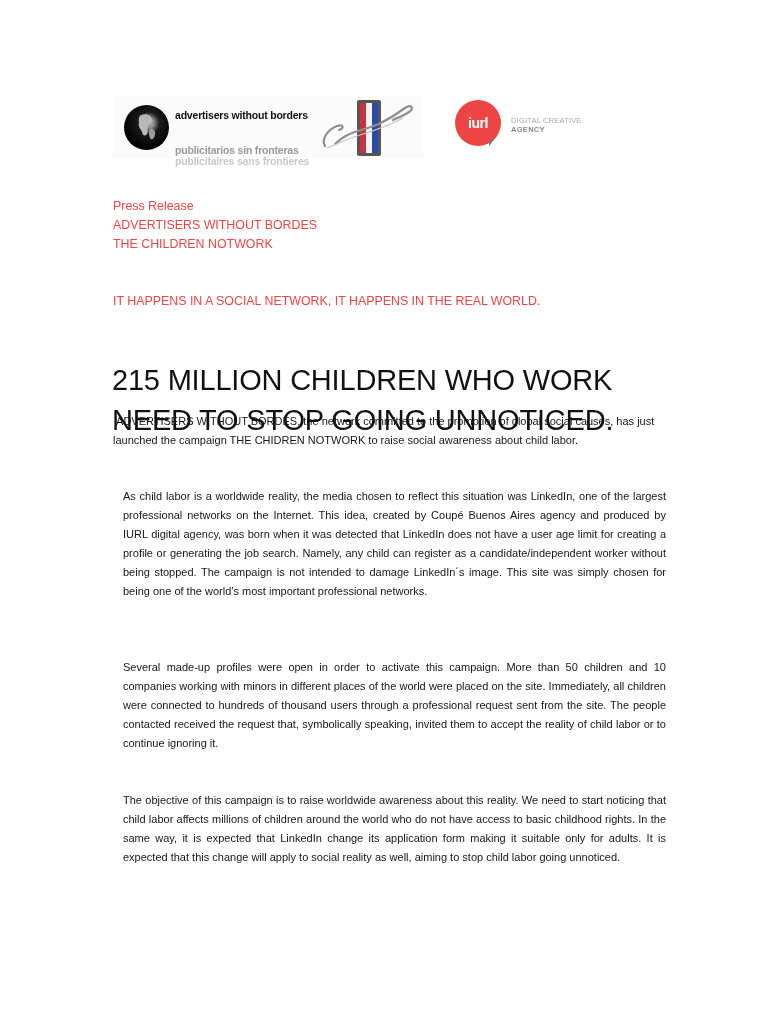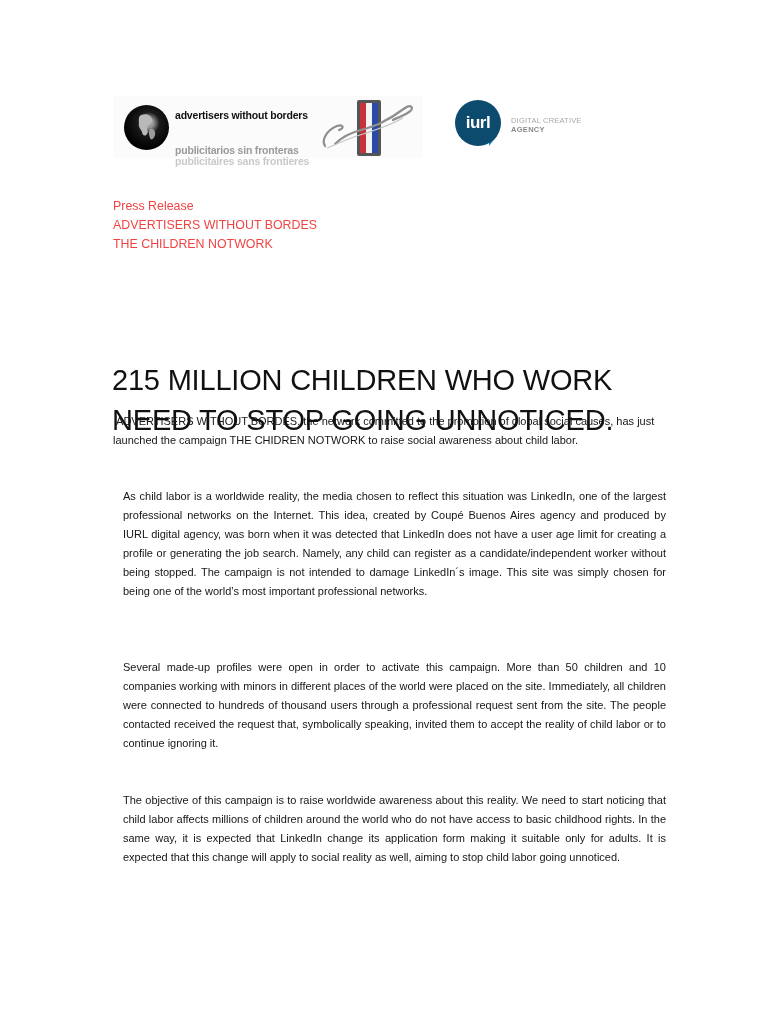--- a/index.html
+++ b/index.html
@@ -15,21 +15,21 @@
     .globe svg { position: absolute; left: 0; top: 0; }
     .awb-text { position: absolute; left: 62px; top: 14px; font-weight: bold; font-size: 10.5px; line-height: 11px;
                 letter-spacing: -0.2px; font-family: "Liberation Sans", sans-serif; }
     .awb-l1 { color: #111; }
     .awb-l2 { color: #9a9a9a; margin-top: 24px; }
     .awb-l3 { color: #c9c9c9; }
 
     .logo-coupe { position: absolute; left: 200px; top: 0; width: 110px; height: 62px; }
     .logo-iurl { position: absolute; left: 340px; top: 2px; width: 130px; height: 56px; }
     .iurl-bubble { position: absolute; left: 2px; top: 2px; width: 46px; height: 46px; border-radius: 50%;
-                   background: #0c4a6e; color: #fff; font-weight: bold; font-size: 17px;
+                   background: #ef4444; color: #fff; font-weight: bold; font-size: 14px;
                    display: flex; align-items: center; justify-content: center; letter-spacing: -0.5px; }
     .iurl-tail { position: absolute; left: 36px; top: 38px; width: 0; height: 0;
                  border-left: 8px solid #1a8fb5; border-bottom: 10px solid transparent; }
     .iurl-l1 { position: absolute; left: 58px; top: 18px; font-size: 7.5px; color: #a8a8a8; letter-spacing: 0.2px; }
     .iurl-l2 { position: absolute; left: 58px; top: 27px; font-size: 7.5px; color: #8a8a8a; font-weight: bold; letter-spacing: 0.3px; }
 
     
     .txt { position: absolute; left: 113px; width: 543px; font-size: 11px; line-height: 19px; color: #161616; }
     .hdr-line { position: absolute; left: 113px; font-size: 12.4px; line-height: 19px; color: #ef4444; white-space: nowrap; }
     .headline { position: absolute; left: 112px; font-size: 29px; line-height: 40px; color: #111; letter-spacing: -0.2px; white-space: nowrap; margin-top: 48px; }
@@ -71,20 +71,21 @@
       <div class="iurl-bubble">iurl</div>
       <div class="iurl-l1">DIGITAL CREATIVE</div>
       <div class="iurl-l2">AGENCY</div>
     </div>
   </div>
 
   <div class="hdr-line" style="top:197px;">Press Release</div>
   <div class="hdr-line" style="top:216px;">ADVERTISERS WITHOUT BORDES</div>
   <div class="hdr-line" style="top:235px;">THE CHILDREN NOTWORK</div>
 
+  <div class="hdr-line" style="top:292px;">IT HAPPENS IN A SOCIAL NETWORK, IT HAPPENS IN THE REAL WORLD.</div>
 
   <div class="headline" style="top:312px;">215 MILLION CHILDREN WHO WORK</div>
   <div class="headline" style="top:352px;">NEED TO STOP GOING UNNOTICED.</div>
 
   <div class="txt" style="top:412px; white-space: pre-wrap;"> ADVERTISERS WITHOUT BORDES, the network committed to the promotion of global social causes, has just launched the campaign THE CHIDREN NOTWORK to raise social awareness about child labor.</div>
   <div class="txt justify" style="top:487px;">As child labor is a worldwide reality, the media chosen to reflect this situation was LinkedIn, one of the largest professional networks on the Internet. This idea, created by Coupé Buenos Aires agency and produced by IURL digital agency, was born when it was detected that LinkedIn does not have a user age limit for creating a profile or generating the job search. Namely, any child can register as a candidate/independent worker without being stopped. The campaign is not intended to damage LinkedIn´s image. This site was simply chosen for being one of the world’s most important professional networks.</div>
   <div class="txt justify" style="top:658px;">Several made-up profiles were open in order to activate this campaign. More than 50 children and 10 companies working with minors in different places of the world were placed on the site. Immediately, all children were connected to hundreds of thousand users through a professional request sent from the site. The people contacted received the request that, symbolically speaking, invited them to accept the reality of child labor or to continue ignoring it.</div>
   <div class="txt justify" style="top:791px;">The objective of this campaign is to raise worldwide awareness about this reality.  We need to start noticing that child labor affects millions of children around the world who do not have access to basic childhood rights. In the same way, it is expected that LinkedIn change its application form making it suitable only for adults. It is expected that this change will apply to social reality as well, aiming to stop child labor going unnoticed.</div>
 
 </div>

